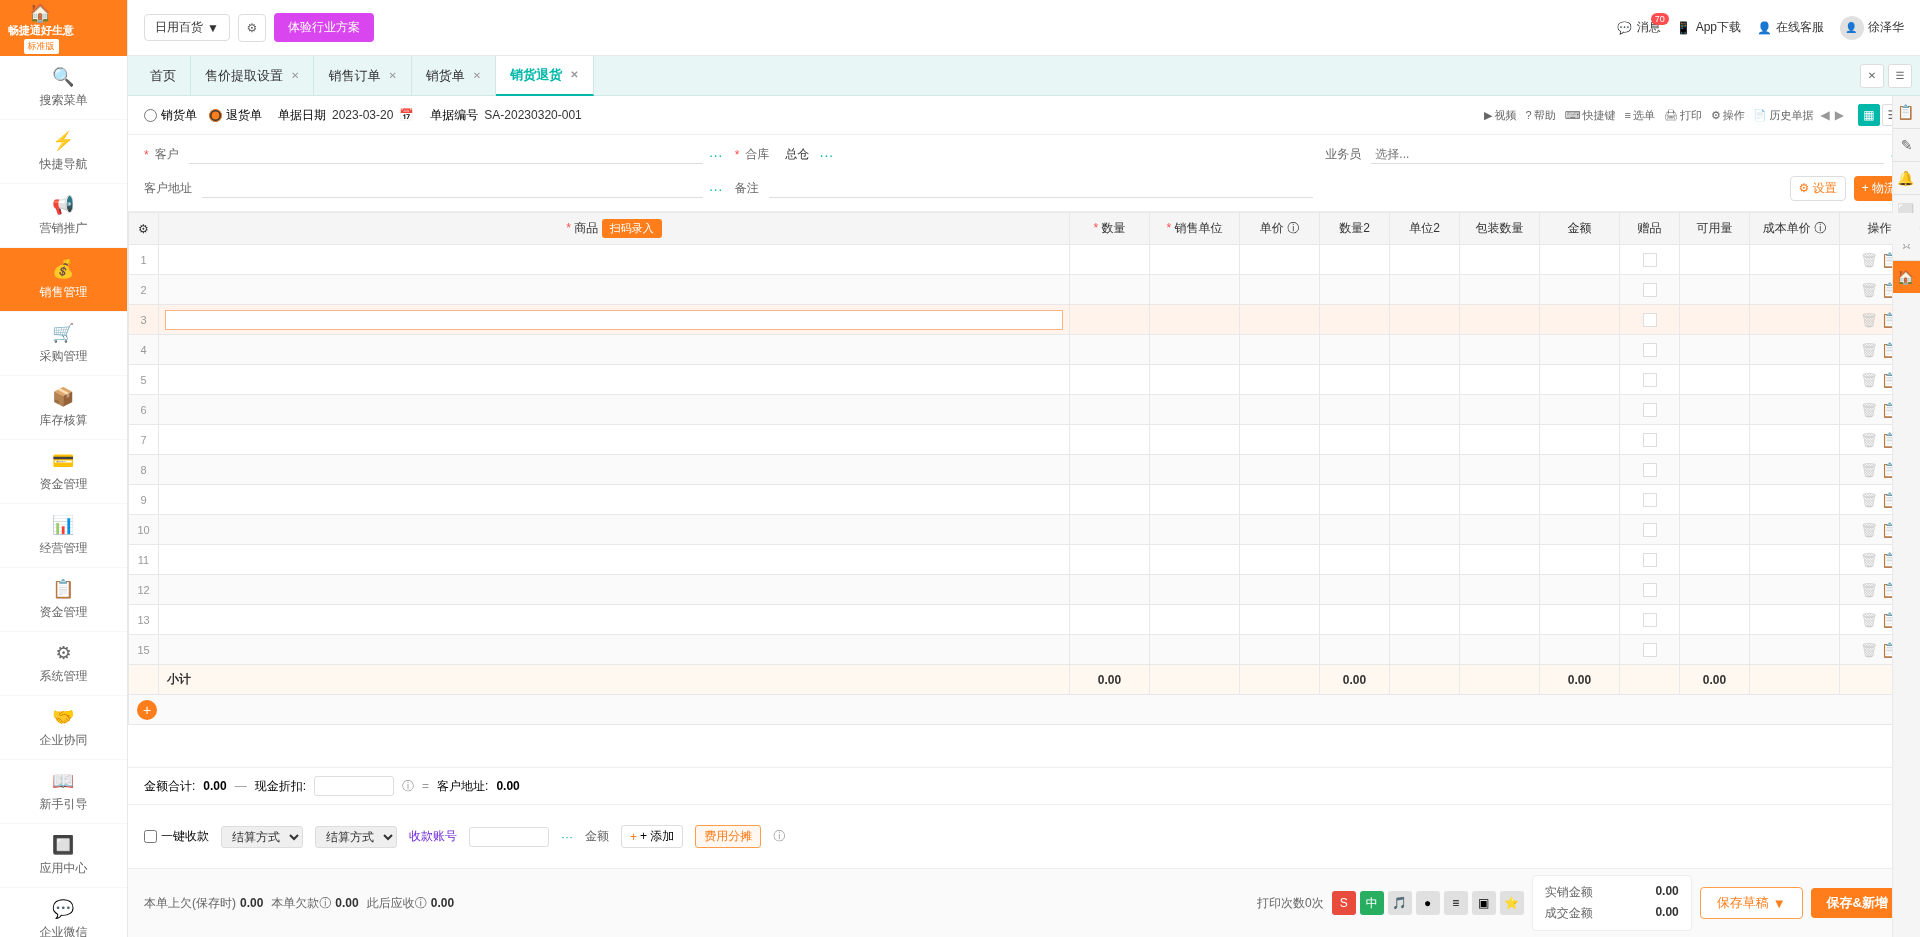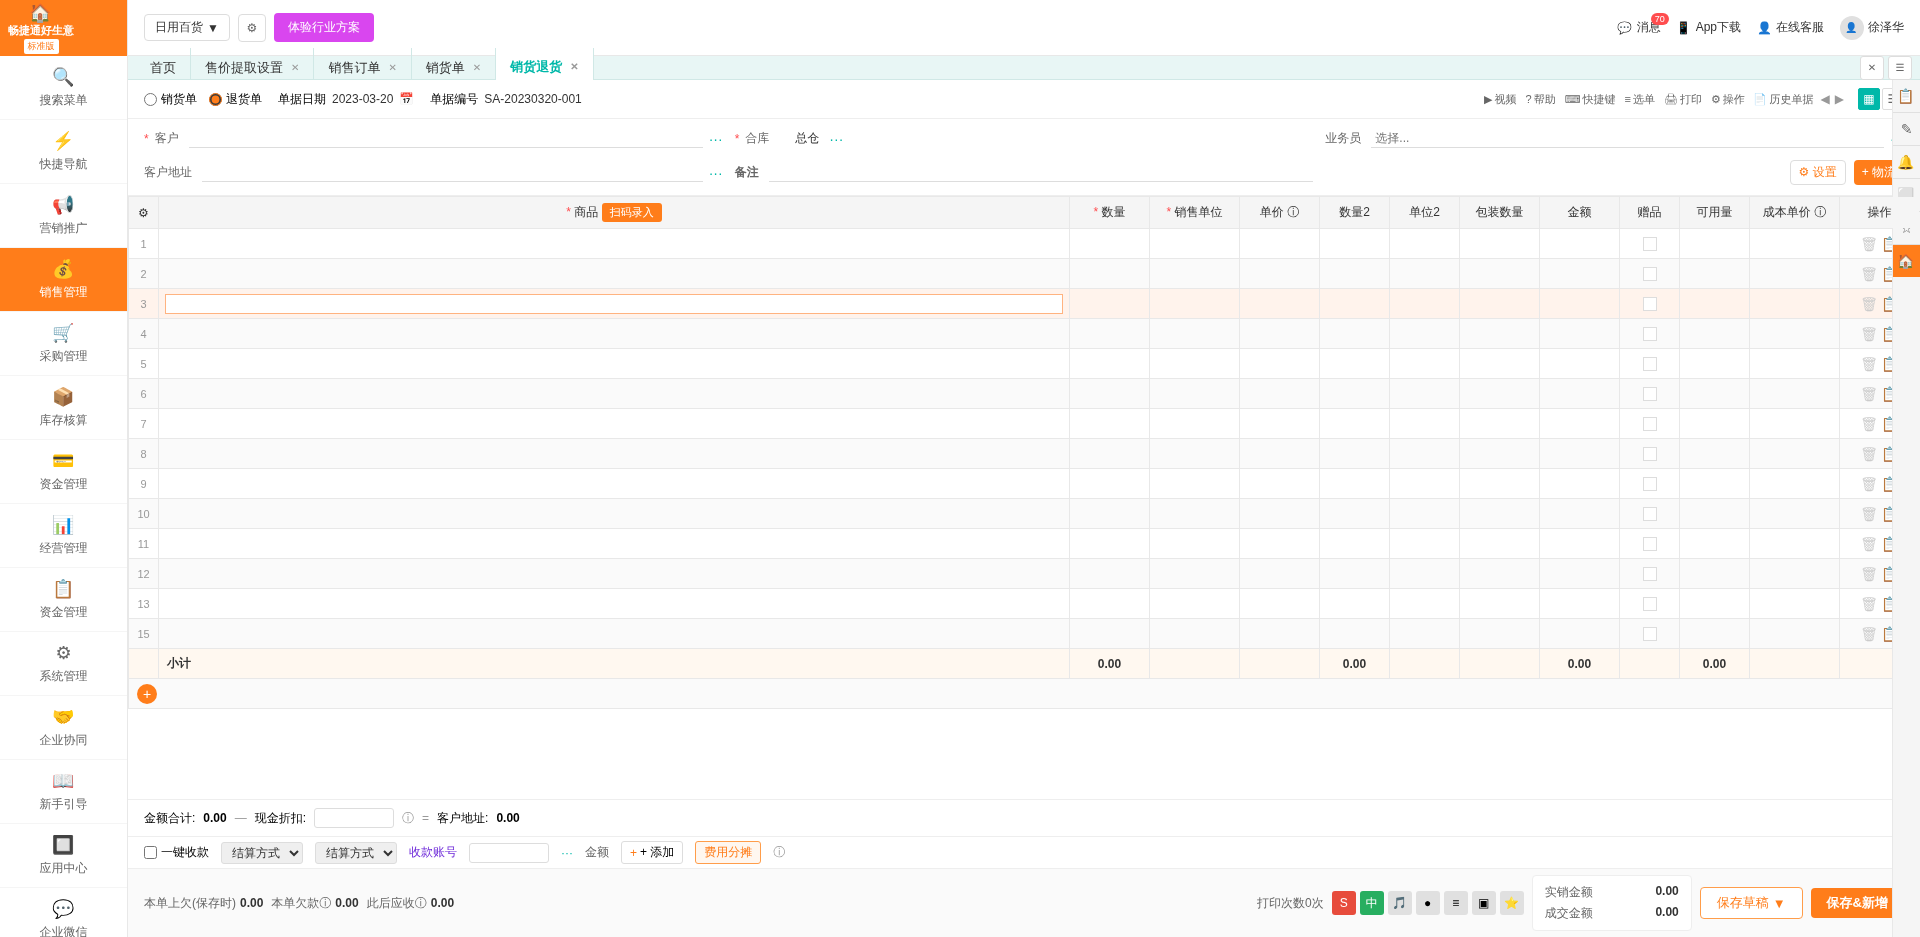--- a/index.html
+++ b/index.html
@@ -23,21 +23,21 @@
     .topbar-left { display: flex; align-items: center; gap: 8px; }
     .topbar-dropdown { display: flex; align-items: center; gap: 4px; padding: 4px 10px; border: 1px solid #ddd; border-radius: 4px; cursor: pointer; color: #333; font-size: 12px; }
     .topbar-settings-btn { width: 28px; height: 28px; border: 1px solid #ddd; border-radius: 4px; display: flex; align-items: center; justify-content: center; cursor: pointer; color: #666; }
     .topbar-experience-btn { background: #d946ef; color: #fff; border: none; padding: 6px 14px; border-radius: 4px; cursor: pointer; font-size: 12px; }
     .topbar-right { display: flex; align-items: center; gap: 16px; margin-left: auto; }
     .topbar-right-item { display: flex; align-items: center; gap: 4px; cursor: pointer; color: #333; font-size: 12px; position: relative; }
     .badge { position: absolute; top: -6px; right: -8px; background: #ff4d4f; color: #fff; border-radius: 8px; font-size: 9px; padding: 1px 4px; }
     .avatar { width: 24px; height: 24px; background: #e0e0e0; border-radius: 50%; display: flex; align-items: center; justify-content: center; color: #666; font-size: 10px; }
 
     
-    .tabbar { height: 24px; background: #e8f6f5; display: flex; align-items: center; padding: 0 8px; gap: 0; border-bottom: 1px solid #d0e8e6; }
+    .tabbar { height: 40px; background: #e8f6f5; display: flex; align-items: center; padding: 0 8px; gap: 0; border-bottom: 1px solid #d0e8e6; }
     .tab { display: flex; align-items: center; gap: 6px; padding: 0 14px; height: 40px; cursor: pointer; color: #333; font-size: 13px; border-right: 1px solid #d0e8e6; }
     .tab.active { background: #fff; color: #00b8a9; font-weight: bold; border-bottom: 2px solid #00b8a9; }
     .tab .close { color: #999; font-size: 10px; margin-left: 2px; }
     .tabbar-actions { margin-left: auto; display: flex; gap: 4px; }
     .tabbar-action-btn { width: 24px; height: 24px; display: flex; align-items: center; justify-content: center; cursor: pointer; color: #666; border: 1px solid #ddd; border-radius: 3px; background: #fff; font-size: 10px; }
 
     
     .content { flex: 1; background: #fff; overflow-y: auto; display: flex; flex-direction: column; }
     .radio-group { display: flex; gap: 12px; align-items: center; }
     .radio-item { display: flex; align-items: center; gap: 4px; cursor: pointer; font-size: 12px; }
@@ -64,21 +64,21 @@
     .custom-checkbox { width: 14px; height: 14px; border: 1px solid #ddd; background: #fff; display: inline-block; }
     .sum-row td { background: #fff8f0; font-weight: bold; color: #333; }
 
     
     .bottom-section { border-top: 1px solid #eee; padding: 8px 16px; display: flex; align-items: center; gap: 12px; flex-wrap: wrap; font-size: 12px; }
     .amount-summary { display: flex; align-items: center; gap: 8px; }
     .minus-icon { color: #999; }
     .equal-icon { color: #999; }
 
     
-    .payment-row { border-top: 1px solid #eee; padding: 4px 16px; display: flex; align-items: center; gap: 12px; font-size: 12px; }
+    .payment-row { border-top: 1px solid #eee; padding: 20px 16px; display: flex; align-items: center; gap: 12px; font-size: 12px; }
     .payment-checkbox { display: flex; align-items: center; gap: 4px; }
     .payment-select { border: 1px solid #ddd; border-radius: 3px; padding: 2px 6px; font-size: 12px; color: #333; }
     .payment-input { border: 1px solid #ddd; border-radius: 3px; padding: 2px 6px; font-size: 12px; width: 80px; }
     .add-expense-btn { background: #fff; border: 1px solid #ddd; border-radius: 3px; padding: 2px 8px; font-size: 12px; cursor: pointer; display: flex; align-items: center; gap: 3px; }
     .expense-split-btn { background: #fff7f0; border: 1px solid #ff9d4a; color: #ff7d1a; border-radius: 3px; padding: 2px 8px; font-size: 12px; cursor: pointer; }
 
     
     .footer-section { border-top: 1px solid #eee; padding: 6px 16px; display: flex; align-items: center; gap: 8px; font-size: 12px; background: #fafafa; }
     .footer-item { display: flex; align-items: center; gap: 4px; color: #666; }
     .footer-value { color: #333; font-weight: bold; }
@@ -276,37 +276,37 @@
 
         <div style="padding:10px 16px;border-bottom:1px solid #eee;display:grid;grid-template-columns:1fr 1fr 1fr;gap:12px;align-items:center;">
           <div class="form-field-item">
             <span style="color:#ff4d4f;">*</span>
             <span style="color:#666;margin-right:4px;">客户</span>
             <input type="text" class="field-input" style="flex: 1 1 0%; border-top: none; border-right: none; border-left: none; border-image: initial; border-bottom: 1px solid rgb(221, 221, 221); padding: 2px 4px; font-size: 12px; outline: none;">
             <span class="field-dots" style="color:#00b8a9;cursor:pointer;">···</span>
           </div>
           <div class="form-field-item">
             <span style="color:#ff4d4f;">*</span>
-            <span style="color:#666;margin-right:20px;text-align:center;">合库</span>
+            <span style="color:#666;margin-right:10px;text-align:center;">合库</span>
             <span style="color:#333;margin-right:4px;">总仓</span>
             <span class="field-dots" style="color:#00b8a9;cursor:pointer;">···</span>
           </div>
           <div class="form-field-item">
             <span style="color:#666;margin-right:4px;">业务员</span>
             <input type="text" class="field-input" style="flex: 1 1 0%; border-top: none; border-right: none; border-left: none; border-image: initial; border-bottom: 1px solid rgb(221, 221, 221); padding: 2px 4px; font-size: 12px; outline: none;" placeholder="选择...">
             <span class="field-dots" style="color:#00b8a9;cursor:pointer;">···</span>
           </div>
 
           <div class="form-field-item">
             <span style="color:#666;margin-right:4px;">客户地址</span>
             <input type="text" class="field-input" style="flex: 1 1 0%; border-top: none; border-right: none; border-left: none; border-image: initial; border-bottom: 1px solid rgb(221, 221, 221); padding: 2px 4px; font-size: 12px; outline: none;">
             <span class="field-dots" style="color:#00b8a9;cursor:pointer;">···</span>
           </div>
           <div class="form-field-item">
-            <span style="color:#666;margin-right:4px;font-weight:bold;">备注</span>
+            <span style="color:#666;margin-right:4px;">备注</span>
             <input type="text" class="field-input" style="flex: 1 1 0%; border-top: none; border-right: none; border-left: none; border-image: initial; border-bottom: 1px solid rgb(221, 221, 221); padding: 2px 4px; font-size: 12px; outline: none;">
           </div>
           <div style="display:flex;gap:8px;justify-content:flex-end;">
             <button class="settings-btn-sm">⚙ 设置</button>
             <button class="add-btn-sm">+ 物流</button>
           </div>
         </div>
 
         <div class="table-container">
           <table>

